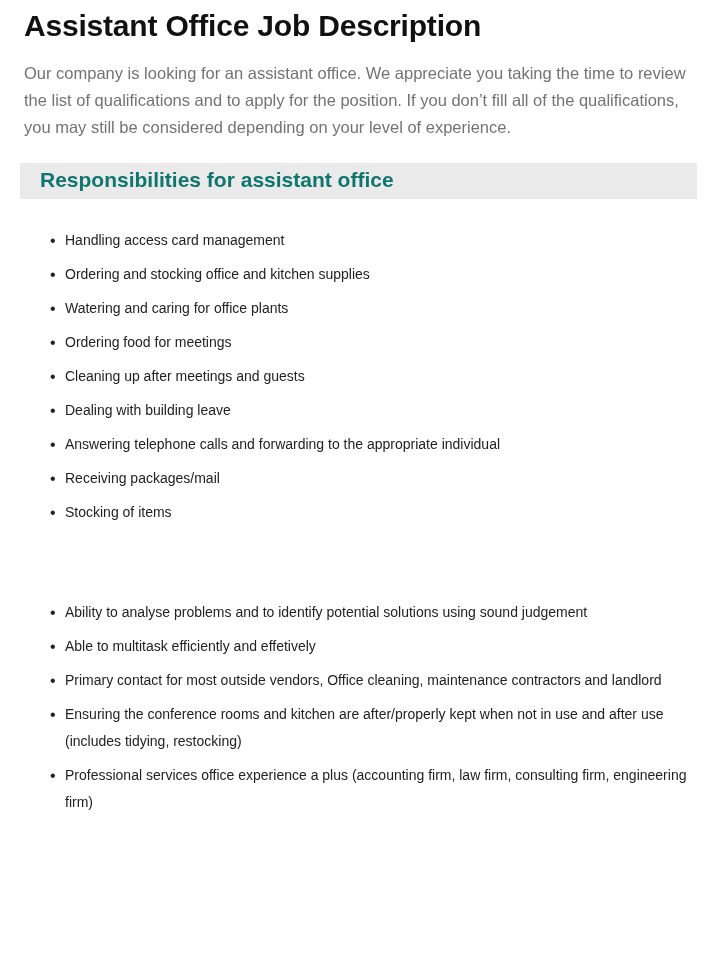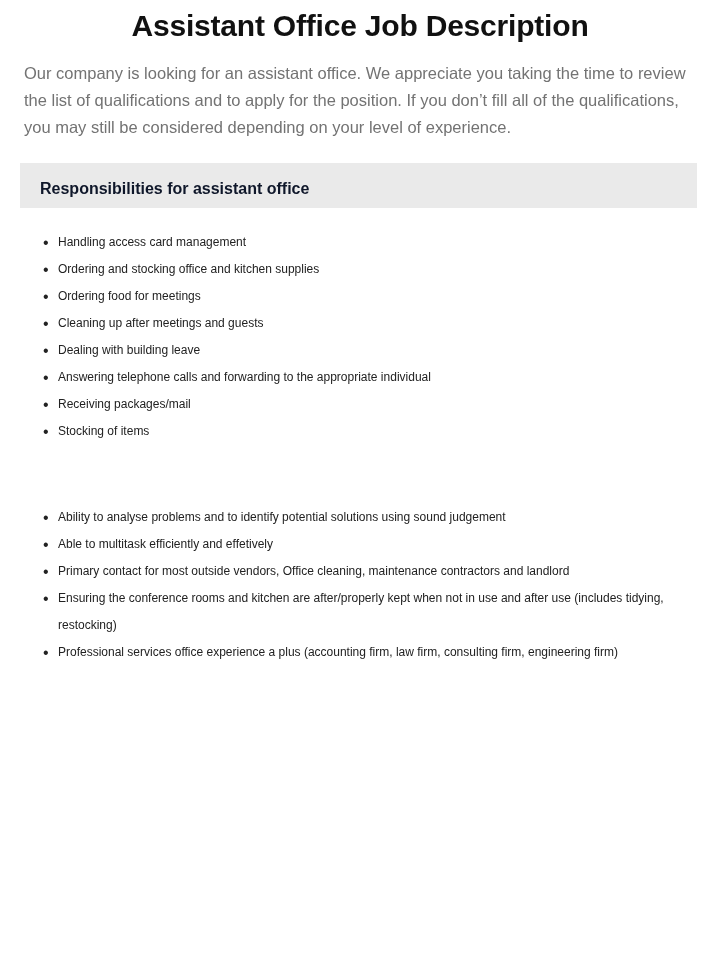--- a/index.html
+++ b/index.html
@@ -18,21 +18,21 @@
   .page {
     width: 720px;
     height: 975px;
     box-sizing: border-box;
     position: relative;
   }
 
   .doc-title {
     font-size: 30px;
     font-weight: bold;
-    text-align: center;
+    text-align: left;
     color: #111111;
     letter-spacing: -0.2px;
     margin: 0;
     padding: 7px 24px 0 24px;
     line-height: 38px;
   }
 
   .intro {
     margin: 0;
     padding: 15px 21px 0 24px;
@@ -42,47 +42,47 @@
     text-align: left;
   }
 
   .section {
     margin: 0;
   }
 
   .section-header {
     background: #eaeaea;
     margin: 0 23px 0 20px;
-    padding: 16px 0 10px 20px;
-    font-size: 16px;
+    padding: 7px 0 10px 20px;
+    font-size: 21px;
     font-weight: bold;
-    color: #0f172a;
+    color: #0f766e;
     line-height: 19px;
     box-sizing: border-box;
   }
 
   .section-spacer-top-1 { height: 22px; }
   .section-spacer-top-2 { height: 38px; }
 
   .item-list {
     margin: 0;
     padding: 21px 21px 0 58px;
     list-style: none;
   }
 
   .item-list.second {
     padding-top: 21px;
   }
 
   .item-list li {
     position: relative;
-    font-size: 12px;
+    font-size: 14px;
     line-height: 27px;
     color: #222222;
-    margin: 0;
+    margin: 7px;
     padding: 0;
   }
 
   .item-list li::before {
     content: "\2022";
     position: absolute;
     left: -15px;
     top: 0;
     font-size: 16px;
     line-height: 27px;
@@ -97,20 +97,21 @@
   <h1 class="doc-title">Assistant Office Job Description</h1>
 
   <p class="intro">Our company is looking for an assistant office. We appreciate you taking the time to review the list of qualifications and to apply for the position. If you don’t fill all of the qualifications, you may still be considered depending on your level of experience.</p>
 
   <div class="section">
     <div class="section-spacer-top-1"></div>
     <div class="section-header">Responsibilities for assistant office</div>
     <ul class="item-list">
       <li>Handling access card management</li>
       <li>Ordering and stocking office and kitchen supplies</li>
+      <li>Watering and caring for office plants</li>
       <li>Ordering food for meetings</li>
       <li>Cleaning up after meetings and guests</li>
       <li>Dealing with building leave</li>
       <li>Answering telephone calls and forwarding to the appropriate individual</li>
       <li>Receiving packages/mail</li>
       <li>Stocking of items</li>
     </ul>
   </div>
 
   <div class="section">

